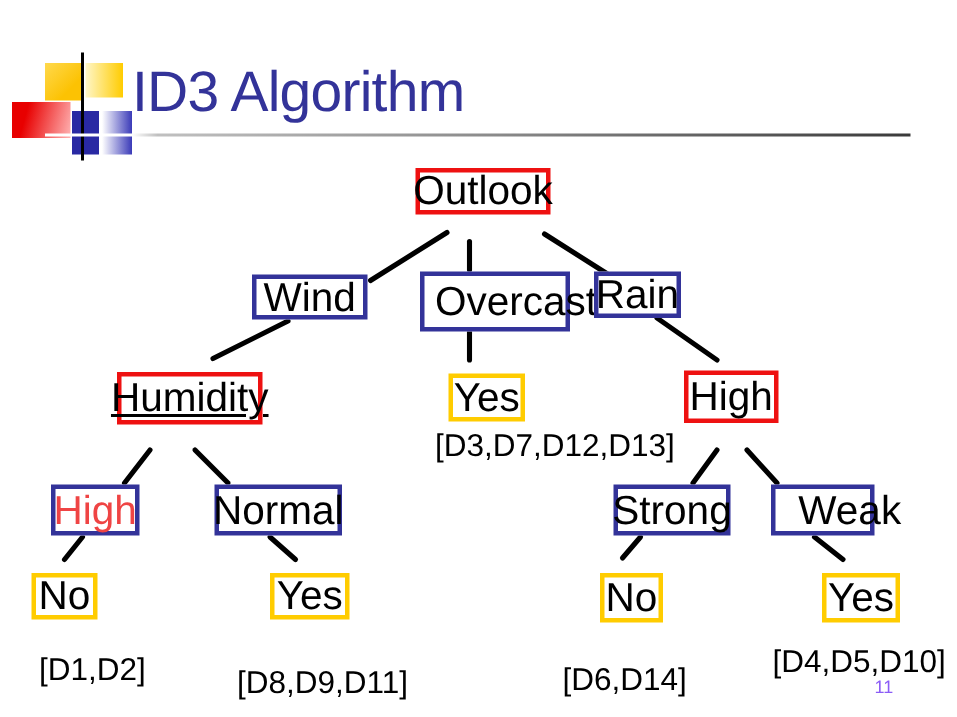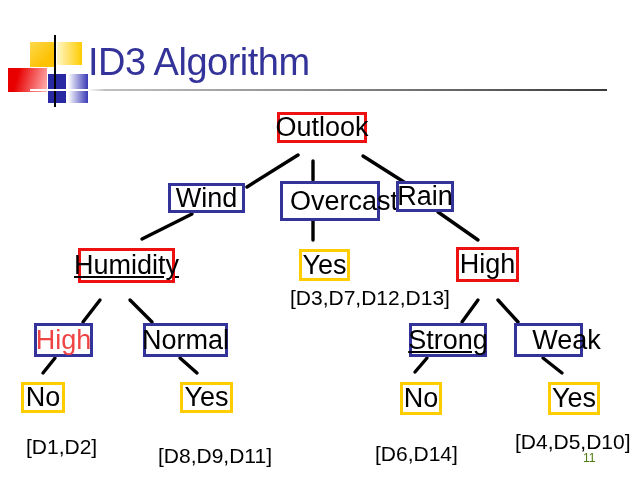--- a/index.html
+++ b/index.html
@@ -26,21 +26,21 @@
   }
   
   .tree-canvas{position:absolute;left:0;top:0;width:638px;height:478px;}
   .edges-svg{position:absolute;left:0;top:0;pointer-events:none;}
   .node{
     position:absolute;box-sizing:border-box;background:#fff;border:3px solid #c2410c;
     display:flex;align-items:center;justify-content:center;
     font-size:27px;line-height:1;white-space:nowrap;
   }
   .set-label{position:absolute;font-size:21px;white-space:nowrap;}
-  .page-number{position:absolute;left:583px;top:451px;font-size:12px;color:#4d7c0f;}
+  .page-number{position:absolute;left:583px;top:451px;font-size:12px;color:#8b5cf6;}
 </style>
 </head>
 <body>
 
 <div class="slide">
 
   <div class="logo">
     <div class="sq sq-yellow"></div>
     <div class="sq sq-lightyellow"></div>
     <div class="sq sq-red"></div>
@@ -72,21 +72,21 @@
     <div id="nodes-layer">
         <div class="node" style="left: 277px; top: 112px; width: 90px; height: 31px; border-color: rgb(238, 17, 17); color: rgb(0, 0, 0);">Outlook</div>
         <div class="node" style="left: 168px; top: 183px; width: 77px; height: 30px; border-color: rgb(51, 51, 153); color: rgb(0, 0, 0);">Wind</div>
         <div class="node" style="left: 280px; top: 181px; width: 100px; height: 40px; border-color: rgb(51, 51, 153); color: rgb(0, 0, 0); padding-left: 28px;">Overcast</div>
         <div class="node" style="left: 396px; top: 181px; width: 58px; height: 31px; border-color: rgb(51, 51, 153); color: rgb(0, 0, 0); text-align: center;">Rain</div>
         <div class="node" style="left: 78px; top: 248px; width: 97px; height: 35px; border-color: rgb(238, 17, 17); color: rgb(0, 0, 0); text-decoration: underline;">Humidity</div>
         <div class="node" style="left: 299px; top: 249px; width: 51px; height: 32px; border-color: rgb(255, 204, 0); color: rgb(0, 0, 0);">Yes</div>
         <div class="node" style="left: 456px; top: 247px; width: 63px; height: 35px; border-color: rgb(238, 17, 17); color: rgb(0, 0, 0);">High</div>
         <div class="node" style="left: 34px; top: 323px; width: 59px; height: 34px; border-color: rgb(51, 51, 153); color: #ef4444;">High</div>
         <div class="node" style="left: 143px; top: 323px; width: 85px; height: 34px; border-color: rgb(51, 51, 153); color: rgb(0, 0, 0); text-align: right;">Normal</div>
-        <div class="node" style="left: 409px; top: 323px; width: 78px; height: 34px; border-color: rgb(51, 51, 153); color: rgb(0, 0, 0); text-decoration: underline;">Strong</div>
+        <div class="node" style="left: 409px; top: 323px; width: 78px; height: 34px; border-color: rgb(51, 51, 153); color: rgb(0, 0, 0);">Strong</div>
         <div class="node" style="left: 514px; top: 323px; width: 69px; height: 34px; border-color: rgb(51, 51, 153); color: rgb(0, 0, 0); padding-left: 36px;">Weak</div>
         <div class="node" style="left: 21px; top: 382px; width: 44px; height: 31px; border-color: rgb(255, 204, 0); color: rgb(0, 0, 0);">No</div>
         <div class="node" style="left: 180px; top: 382px; width: 53px; height: 31px; border-color: rgb(255, 204, 0); color: rgb(0, 0, 0);">Yes</div>
         <div class="node" style="left: 400px; top: 382px; width: 42px; height: 33px; border-color: rgb(255, 204, 0); color: rgb(0, 0, 0);">No</div>
         <div class="node" style="left: 548px; top: 382px; width: 52px; height: 33px; border-color: rgb(255, 204, 0); color: rgb(0, 0, 0);">Yes</div>
       </div>
     <div id="sets-layer">
         <div class="set-label" style="left: 243px; top: 286px; margin-left: 47px;">[D3,D7,D12,D13]</div>
         <div class="set-label" style="left: 6px; top: 435px; margin-left: 20px;">[D1,D2]</div>
         <div class="set-label" style="left: 158px; top: 428px; margin-top: 16px;">[D8,D9,D11]</div>

